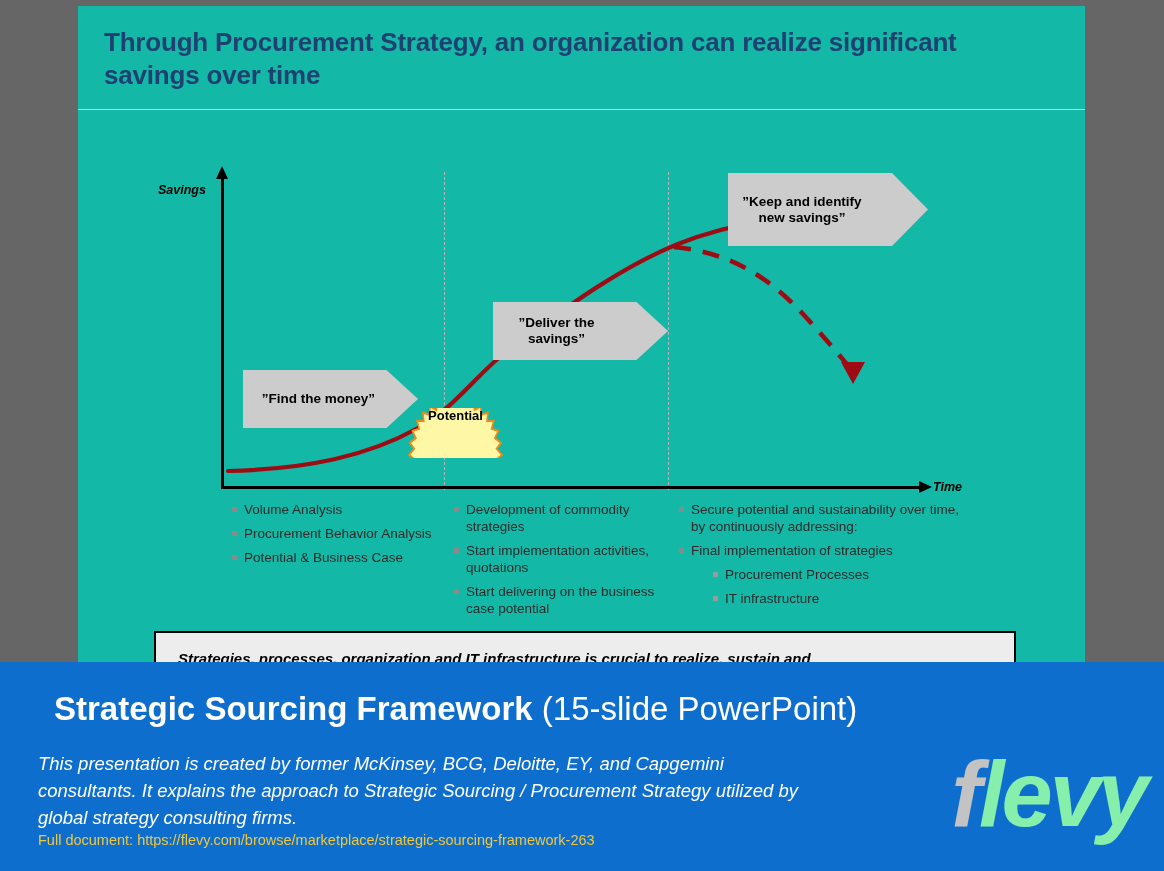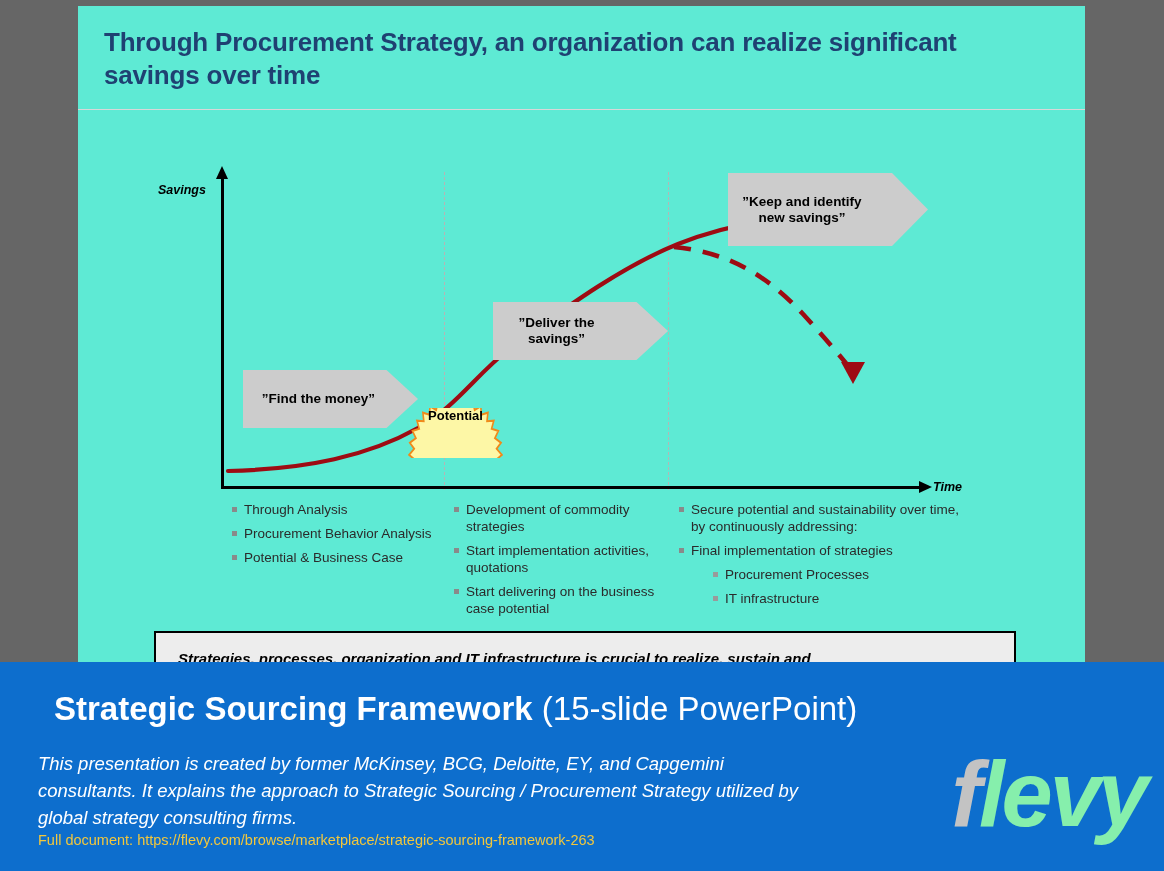--- a/index.html
+++ b/index.html
@@ -7,21 +7,21 @@
     width:1164px;height:871px;
     background:#666666;
     font-family:"Liberation Sans", sans-serif;
     overflow:hidden;
     position:relative;
   }
 
   
   #slide{
     position:absolute;left:78px;top:6px;width:1007px;height:660px;
-    background:#5eead4;
+    background:#14b8a6;
     overflow:hidden;
   }
 
   #title-block{
     position:absolute;left:0;top:0;width:1007px;height:103px;
     border-bottom:1px solid #d8d8d8;
   }
   #slide-title{
     position:absolute;left:26px;top:20px;width:950px;
     color:#1f4172;
@@ -217,21 +217,21 @@
       <svg width="105" height="50" viewBox="0 0 105 50">
         <polygon fill="#fdf7a6" stroke="#f08a1a" stroke-width="1.6" points="52.5,1 56.6,6.2 61.3,1.6 64.3,7.4 69.8,3.6 71.6,9.9 77.8,7.1 78.3,13.6 84.9,12 84,18.5 90.8,18.1 88.6,24.2 95.3,25.9 91.9,31.4 98,34.9 93.6,39.5 98.9,44.2 93.6,47.6 97,53 91,54.8 92.9,60.4 86.6,60.8 86.7,66.5 80.4,65.4 78.7,70.9 72.9,68.3 69.6,73.1 64.6,69.2 60,73 56.2,68 52.5,71.3 48.8,68 45,73 40.4,69.2 35.4,73.1 32.1,68.3 26.3,70.9 24.6,65.4 18.3,66.5 18.4,60.8 12.1,60.4 14,54.8 8,53 11.4,47.6 6.1,44.2 11.2,39.5 6.8,34.9 12.9,31.4 9.5,25.9 16.2,24.2 14,18.1 20.8,18.5 19.9,12 26.5,13.6 27,7.1 33.2,9.9 35,3.6 40.5,7.4 43.5,1.6 48.2,6.2" transform="translate(0,-11) scale(1,1.31)"></polygon>
       </svg>
       <span>Potential</span>
     </div>
   </div>
 
   <div id="bullets">
 
     <div class="bcol" id="bcol1">
-      <div class="bullet">Through Analysis</div>
+      <div class="bullet">Volume Analysis</div>
       <div class="bullet">Procurement Behavior Analysis</div>
       <div class="bullet">Potential &amp; Business Case</div>
     </div>
 
     <div class="bcol" id="bcol2">
       <div class="bullet">Development of commodity strategies</div>
       <div class="bullet">Start  implementation activities, quotations</div>
       <div class="bullet">Start delivering on the business case potential</div>
     </div>
 

